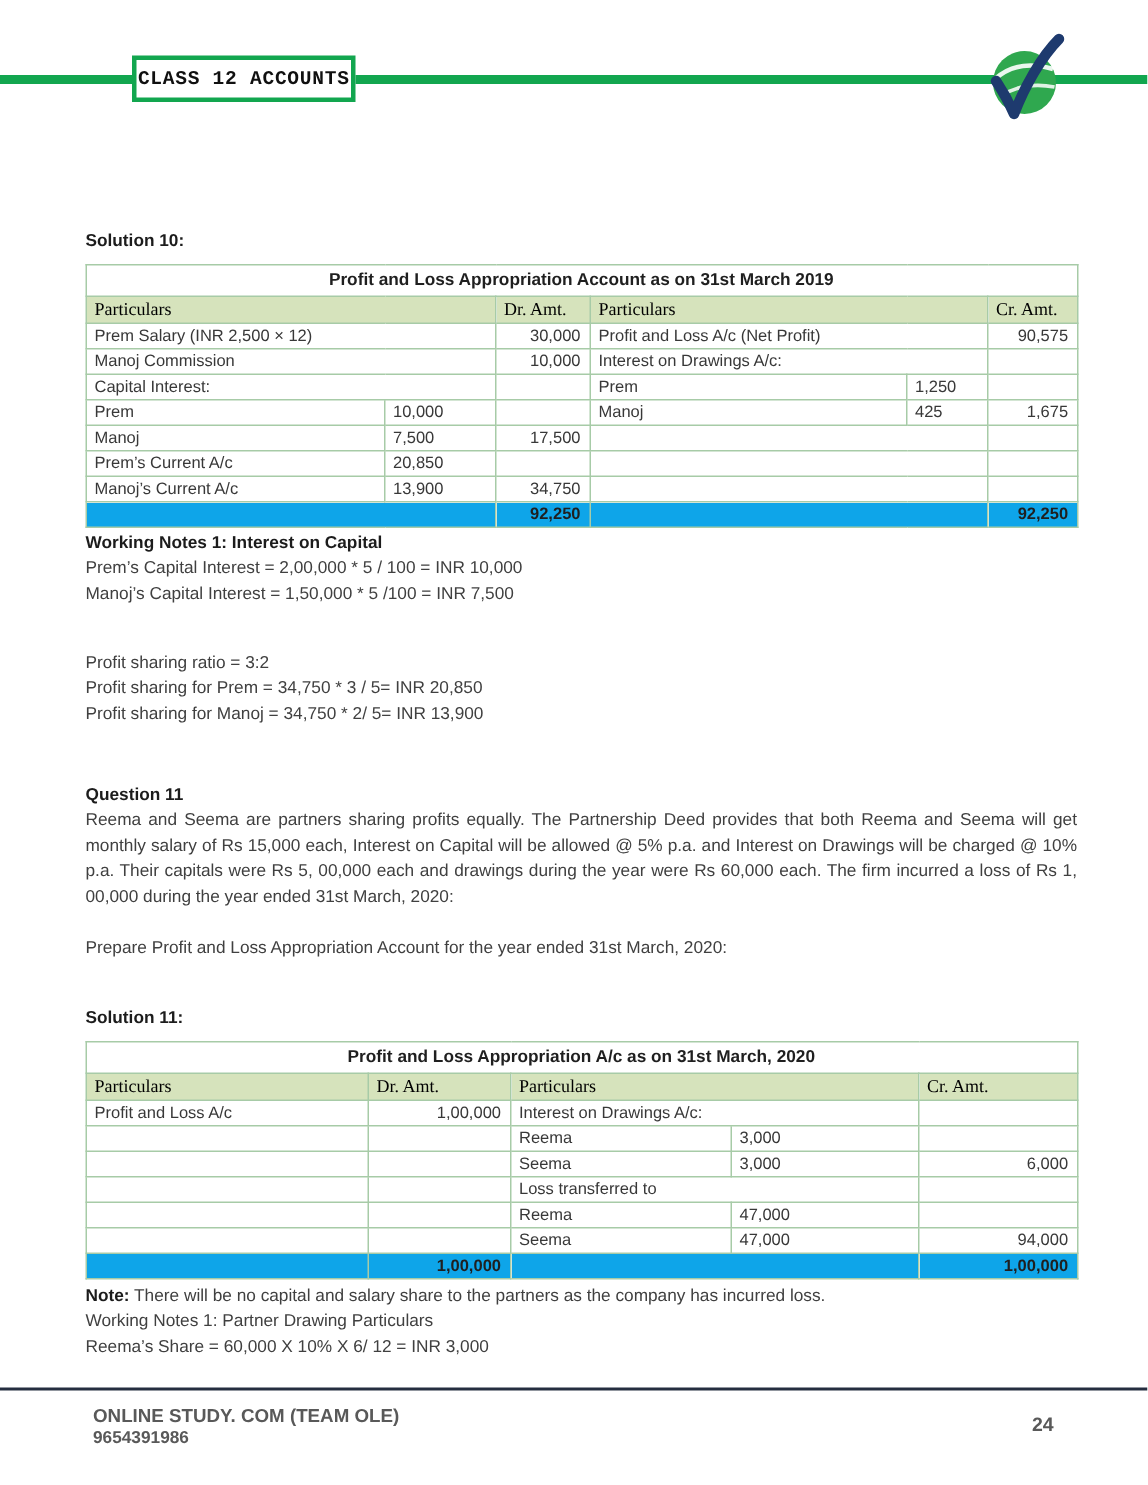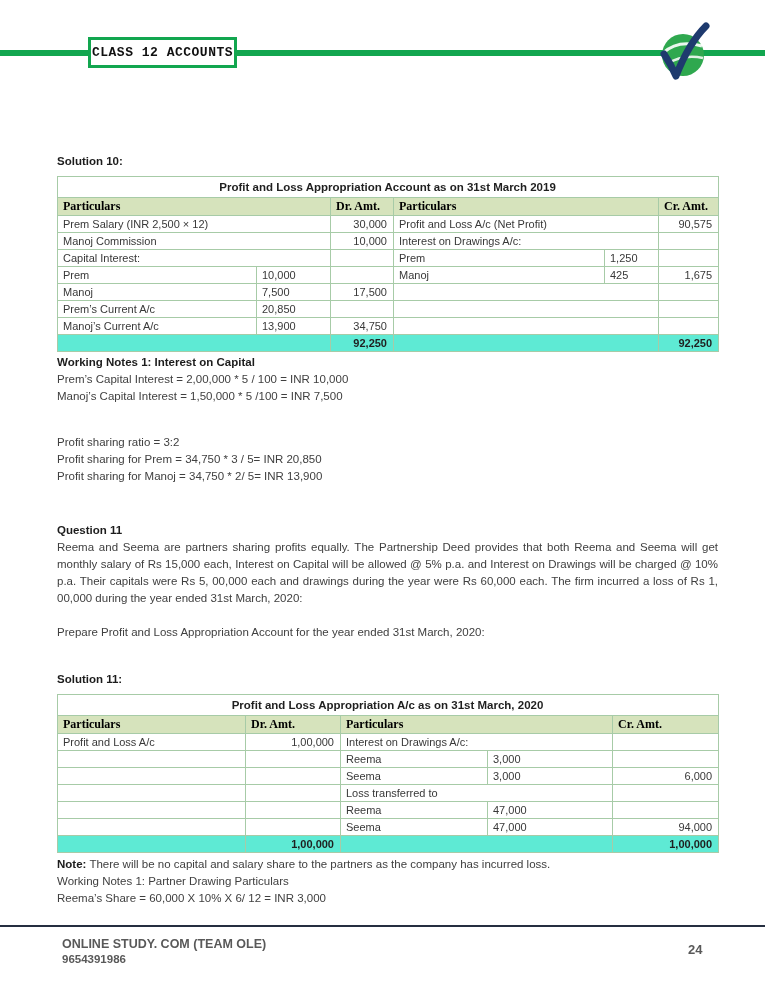--- a/index.html
+++ b/index.html
@@ -26,26 +26,26 @@
   .sol-label { font-size:11.5px; font-weight:bold; color:#1c1c1c; line-height:14px; }
   .doc-line  { font-size:11.5px; line-height:17px; color:#404040; }
   .doc-bold  { font-weight:bold; color:#1c1c1c; }
   .q-body    { text-align:justify; }
   
   table { border-collapse:collapse; table-layout:fixed; width:661px; margin-top:8px;
           font-size:11px; color:#383838; }
   td, th { border:1px solid #A7CBA7; padding:1px 6px 1px 5px; height:17px;
            overflow:hidden; white-space:nowrap; vertical-align:middle; }
   tr.title-row td { text-align:center; font-weight:bold; font-size:11.5px; color:#1f1f1f; height:21px; }
-  th { font-family:"Liberation Serif", serif; font-size:12px; font-weight:bold;
+  th { font-family:"Liberation Serif", serif; font-size:12px; font-weight:normal;
        text-align:left; background:#D6E3BC; color:#000; height:18px; }
   th.c { text-align:left; }
   td.r { text-align:right; }
   td.b { font-weight:bold; color:#1f1f1f; }
-  td.green { background:#5eead4; }
+  td.green { background:#0ea5e9; }
   
   .footer-line { position:absolute; top:925px; left:0; width:765px; height:2px; background:#252e40; }
   .footer-left { position:absolute; top:936px; left:62px; color:#595959; }
   .footer-site { font-size:12.5px; font-weight:bold; line-height:16px; }
   .footer-phone{ font-size:11.5px; font-weight:bold; line-height:14px; }
   .page-number { position:absolute; top:942px; left:688px; font-size:13px; font-weight:bold; color:#595959; }
 </style>
 </head>
 <body>
 

